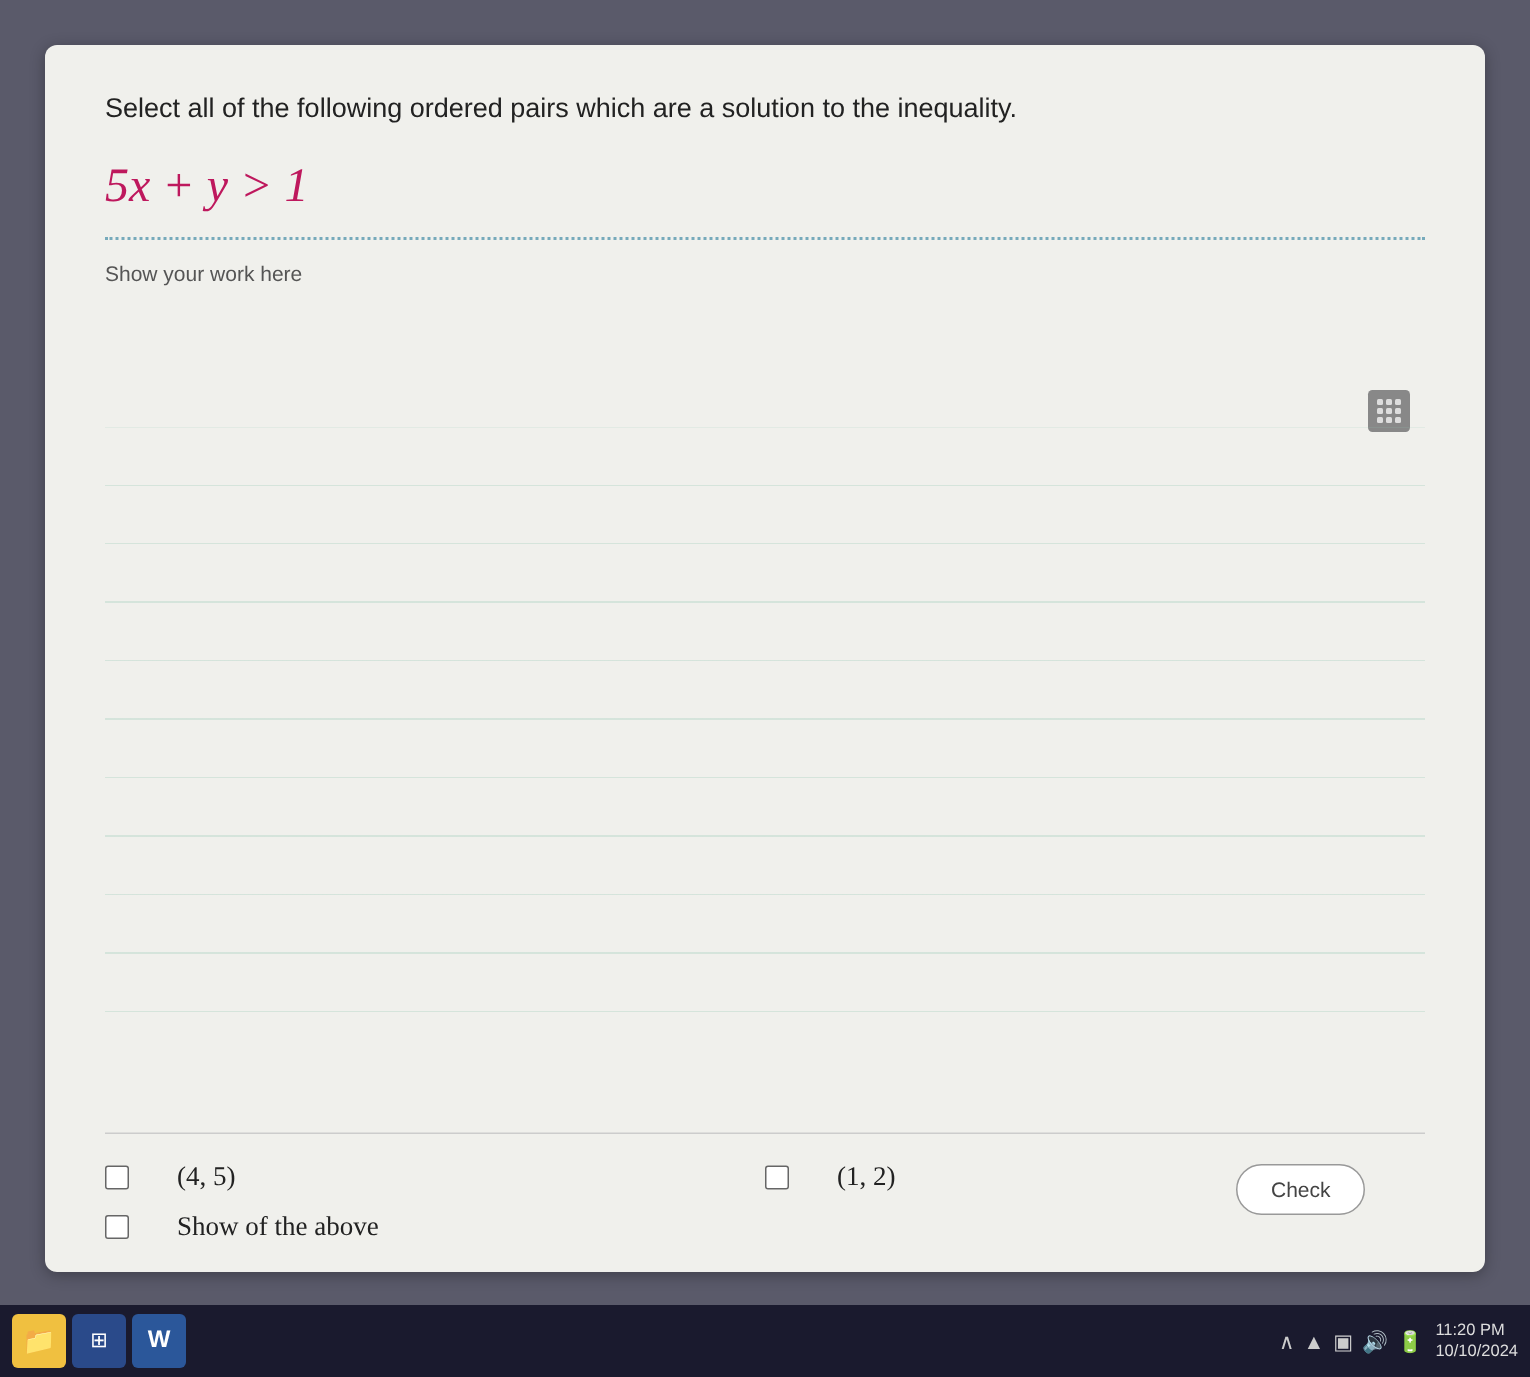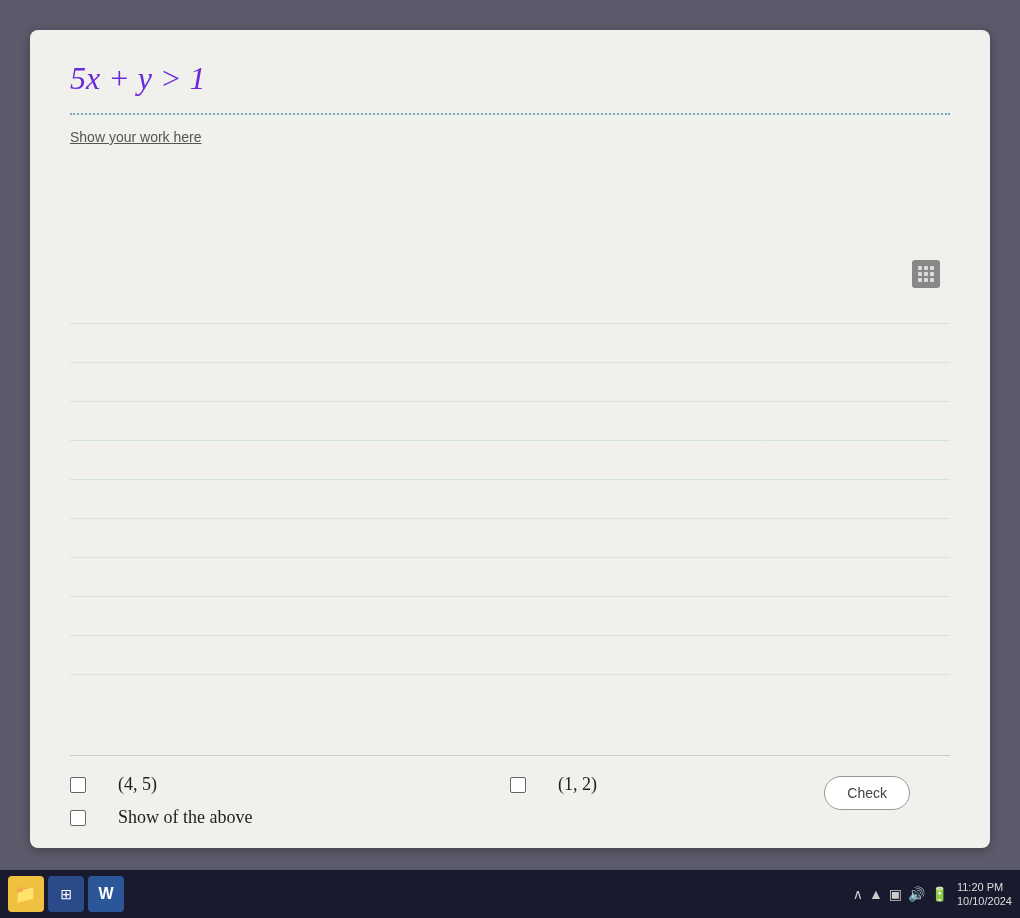--- a/index.html
+++ b/index.html
@@ -34,39 +34,38 @@
     .question-text {
       font-size: 18px;
       color: #222;
       margin-bottom: 20px;
       line-height: 1.4;
       font-family: Arial, sans-serif;
     }
 
     .inequality {
       font-size: 32px;
-      color: #6d28d9;
+      color: #be185d;
       margin-bottom: 16px;
       font-style: italic;
       font-family: 'Times New Roman', serif;
     }
 
     .dotted-divider {
       border: none;
       border-top: 2px dotted #7ab;
       margin-bottom: 14px;
     }
 
     .show-work-label {
       font-size: 14px;
       color: #555;
       font-family: Arial, sans-serif;
       position: relative;
       margin-bottom: 16px;
-      text-decoration: underline;
     }
 
     .calculator-icon {
       position: absolute;
       top: 230px;
       right: 50px;
       width: 28px;
       height: 28px;
       background: #888;
       border-radius: 3px;
@@ -217,20 +216,21 @@
       line-height: 1.3;
     }
   </style>
 </head>
 <body>
 
 <div class="screen">
 
   <div class="main-card">
 
+    <div class="question-text">Select all of the following ordered pairs which are a solution to the inequality.</div>
 
     <div class="inequality">5<em>x</em> + <em>y</em> &gt; 1</div>
 
     <hr class="dotted-divider">
 
     <div class="show-work-label">Show your work here</div>
 
     <div class="calculator-icon">
       <div class="calc-row">
         <div class="calc-dot"></div>

